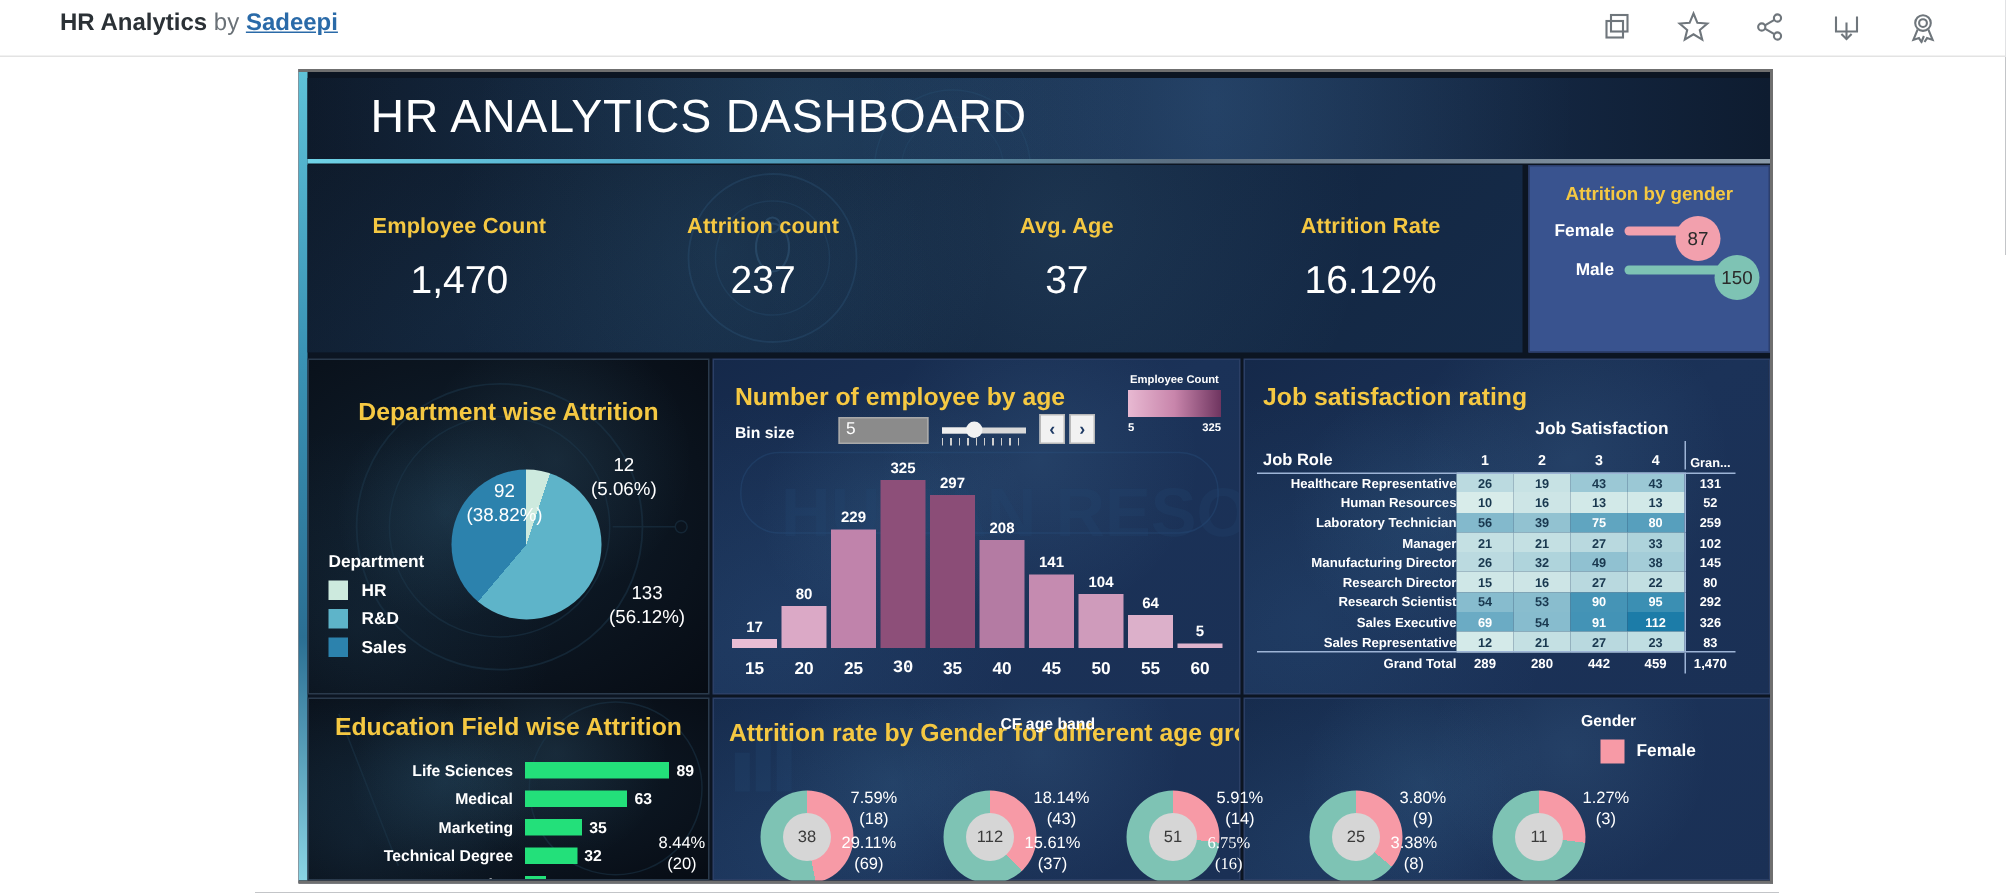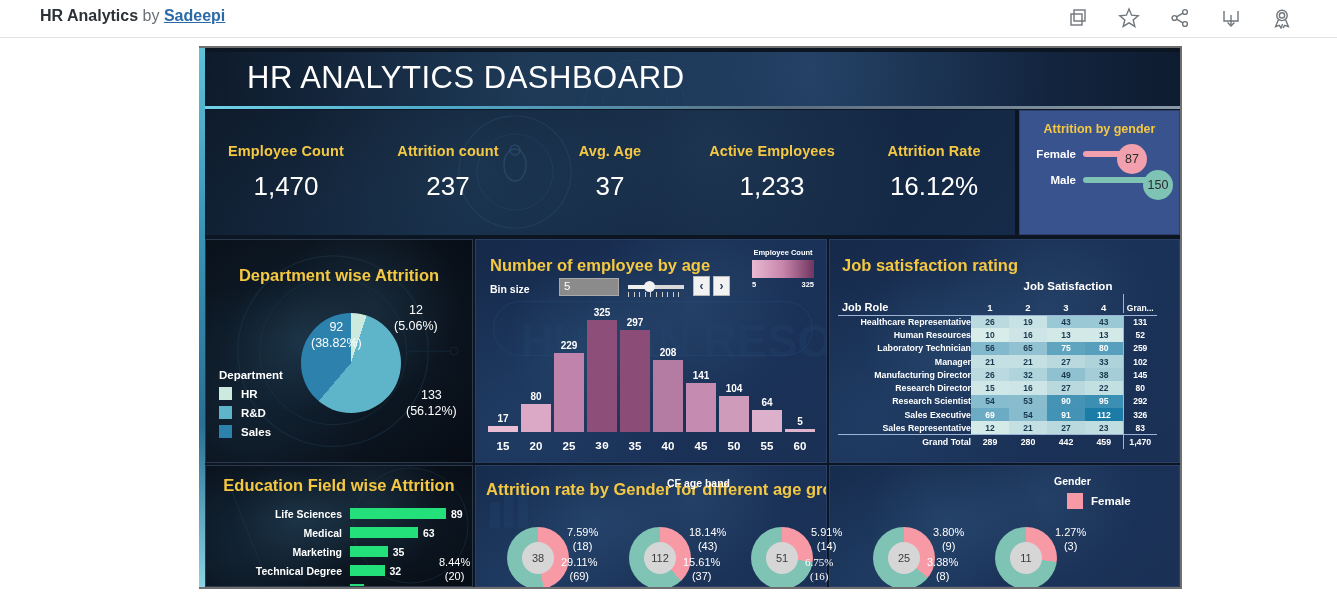--- a/index.html
+++ b/index.html
@@ -391,24 +391,20 @@
         <div class="kpi-label">Employee Count</div>
         <div class="kpi-value">1,470</div>
       </div>
       <div class="kpi">
         <div class="kpi-label">Attrition count</div>
         <div class="kpi-value">237</div>
       </div>
       <div class="kpi">
         <div class="kpi-label">Avg. Age</div>
         <div class="kpi-value">37</div>
-      </div>
-      <div class="kpi">
-        <div class="kpi-label">Active Employees</div>
-        <div class="kpi-value">1,233</div>
       </div>
       <div class="kpi">
         <div class="kpi-label">Attrition Rate</div>
         <div class="kpi-value">16.12%</div>
       </div>
     </div>
   </div>
 
   <div class="gender-card">
     <div class="gender-title">Attrition by gender</div>
@@ -574,21 +570,21 @@
             <td class="js-role">Human Resources</td>
             <td class="js-cell" style="background:rgb(216,236,234)">10</td>
             <td class="js-cell" style="background:rgb(205,229,230)">16</td>
             <td class="js-cell" style="background:rgb(210,233,232)">13</td>
             <td class="js-cell" style="background:rgb(210,233,232)">13</td>
             <td class="js-gt">52</td>
           </tr>
           <tr>
             <td class="js-role">Laboratory Technician</td>
             <td class="js-cell" style="background:rgb(131,185,204)">56</td>
-            <td class="js-cell" style="background:rgb(146,194,209)">65</td>
+            <td class="js-cell" style="background:rgb(146,194,209)">39</td>
             <td class="js-cell hi" style="background:rgb(96,165,192)">75</td>
             <td class="js-cell hi" style="background:rgb(87,159,189)">80</td>
             <td class="js-gt">259</td>
           </tr>
           <tr>
             <td class="js-role">Manager</td>
             <td class="js-cell" style="background:rgb(196,224,227)">21</td>
             <td class="js-cell" style="background:rgb(196,224,227)">21</td>
             <td class="js-cell" style="background:rgb(185,217,223)">27</td>
             <td class="js-cell" style="background:rgb(174,211,219)">33</td>

